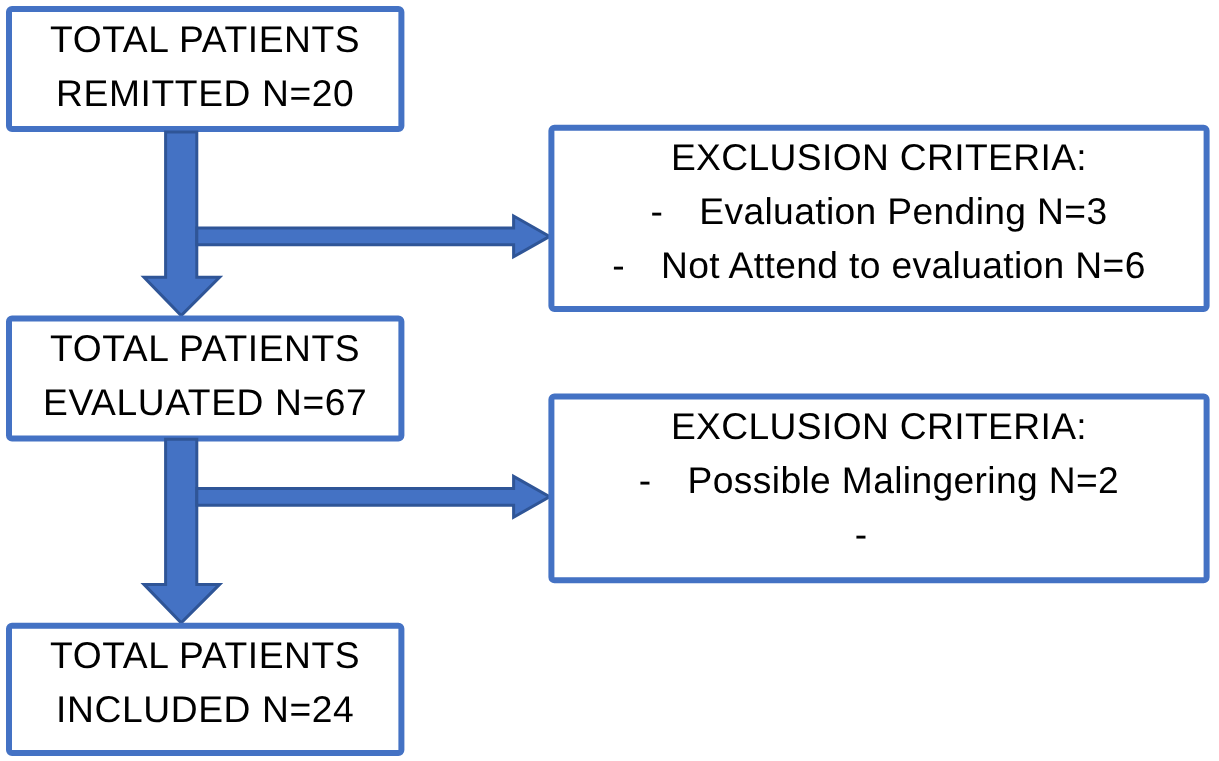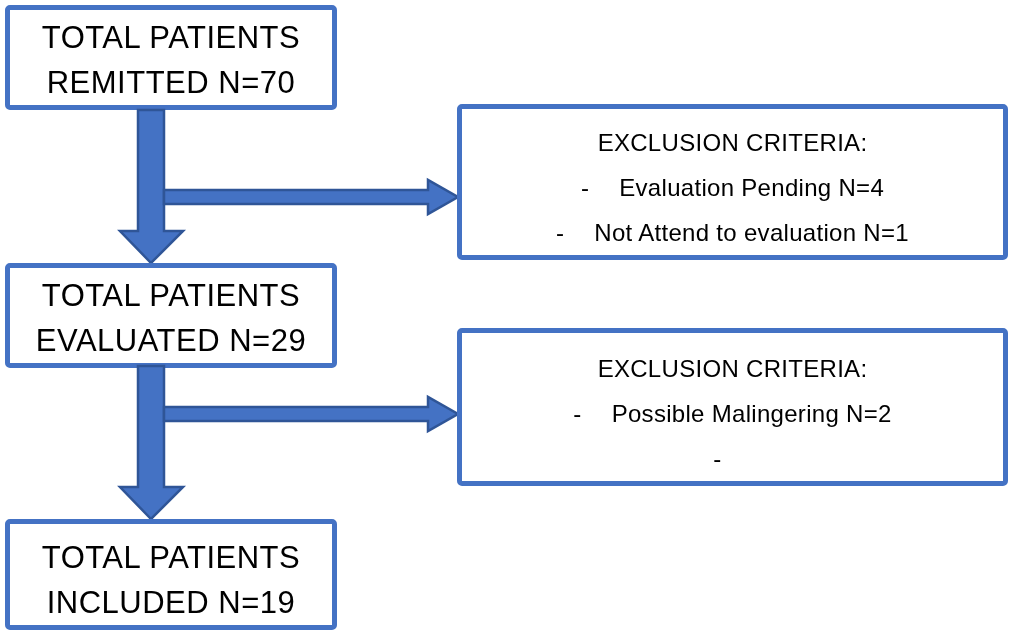--- a/index.html
+++ b/index.html
@@ -21,35 +21,35 @@
     overflow: hidden;
   }
   .node {
     position: absolute;
     box-sizing: border-box;
     background: var(--background, #ffffff);
     border: 5px solid var(--box-border, #4472c4);
     border-radius: 5px;
     display: flex;
     flex-direction: column;
-    justify-content: flex-end;
+    justify-content: flex-start;
     align-items: center;
     text-align: center;
   }
   .main-box {
     left: 5px;
     width: 332px;
     font-size: 31px;
     line-height: 45px;
     letter-spacing: 0.5px;
   }
   .excl-box {
     left: 457px;
     width: 551px;
-    font-size: 24px;
+    font-size: 31px;
     line-height: 45px;
     letter-spacing: 0.3px;
   }
   .bullet {
     display: flex;
     flex-direction: row;
     justify-content: center;
     align-items: baseline;
   }
   .bullet .marker {
@@ -68,50 +68,50 @@
     stroke-width: 2.5;
   }
 </style>
 </head>
 <body>
 
 <div class="canvas">
 
   <div class="node main-box" style="top:5px; height:105px;">
     <div>TOTAL PATIENTS</div>
-    <div>REMITTED N=70</div>
+    <div>REMITTED N=20</div>
   </div>
 
   <div class="arrow" style="left:110px; top:110px;">
     <svg width="85" height="153" viewBox="0 0 85 153">
       <polygon points="28,0 54,0 54,121 73,121 41,153 10,121 28,121"></polygon>
     </svg>
   </div>
 
   <div class="arrow" style="left:164px; top:179px;">
     <svg width="294" height="37" viewBox="0 0 294 37">
       <polygon points="0,11 264,11 264,1 294,18 264,35 264,25 0,25"></polygon>
     </svg>
   </div>
 
   <div class="node excl-box" style="top:104px; height:156px;">
     <div>EXCLUSION CRITERIA:</div>
     <div class="bullet">
       <span class="marker">-</span>
-      <span>Evaluation Pending N=4</span>
+      <span>Evaluation Pending N=3</span>
     </div>
     <div class="bullet">
       <span class="marker">-</span>
-      <span>Not Attend to evaluation N=1</span>
+      <span>Not Attend to evaluation N=6</span>
     </div>
   </div>
 
   <div class="node main-box" style="top:263px; height:105px;">
     <div>TOTAL PATIENTS</div>
-    <div>EVALUATED N=29</div>
+    <div>EVALUATED N=67</div>
   </div>
 
   <div class="arrow" style="left:110px; top:366px;">
     <svg width="85" height="153" viewBox="0 0 85 153">
       <polygon points="28,0 54,0 54,121 73,121 41,153 10,121 28,121"></polygon>
     </svg>
   </div>
 
   <div class="arrow" style="left:164px; top:396px;">
     <svg width="294" height="37" viewBox="0 0 294 37">
@@ -125,16 +125,16 @@
       <span class="marker">-</span>
       <span>Possible Malingering N=2</span>
     </div>
     <div class="bullet">
       <span class="marker">-</span>
     </div>
   </div>
 
   <div class="node main-box" style="top:519px; height:111px;">
     <div>TOTAL PATIENTS</div>
-    <div>INCLUDED N=19</div>
+    <div>INCLUDED N=24</div>
   </div>
 
 </div>
 
 </body></html>

